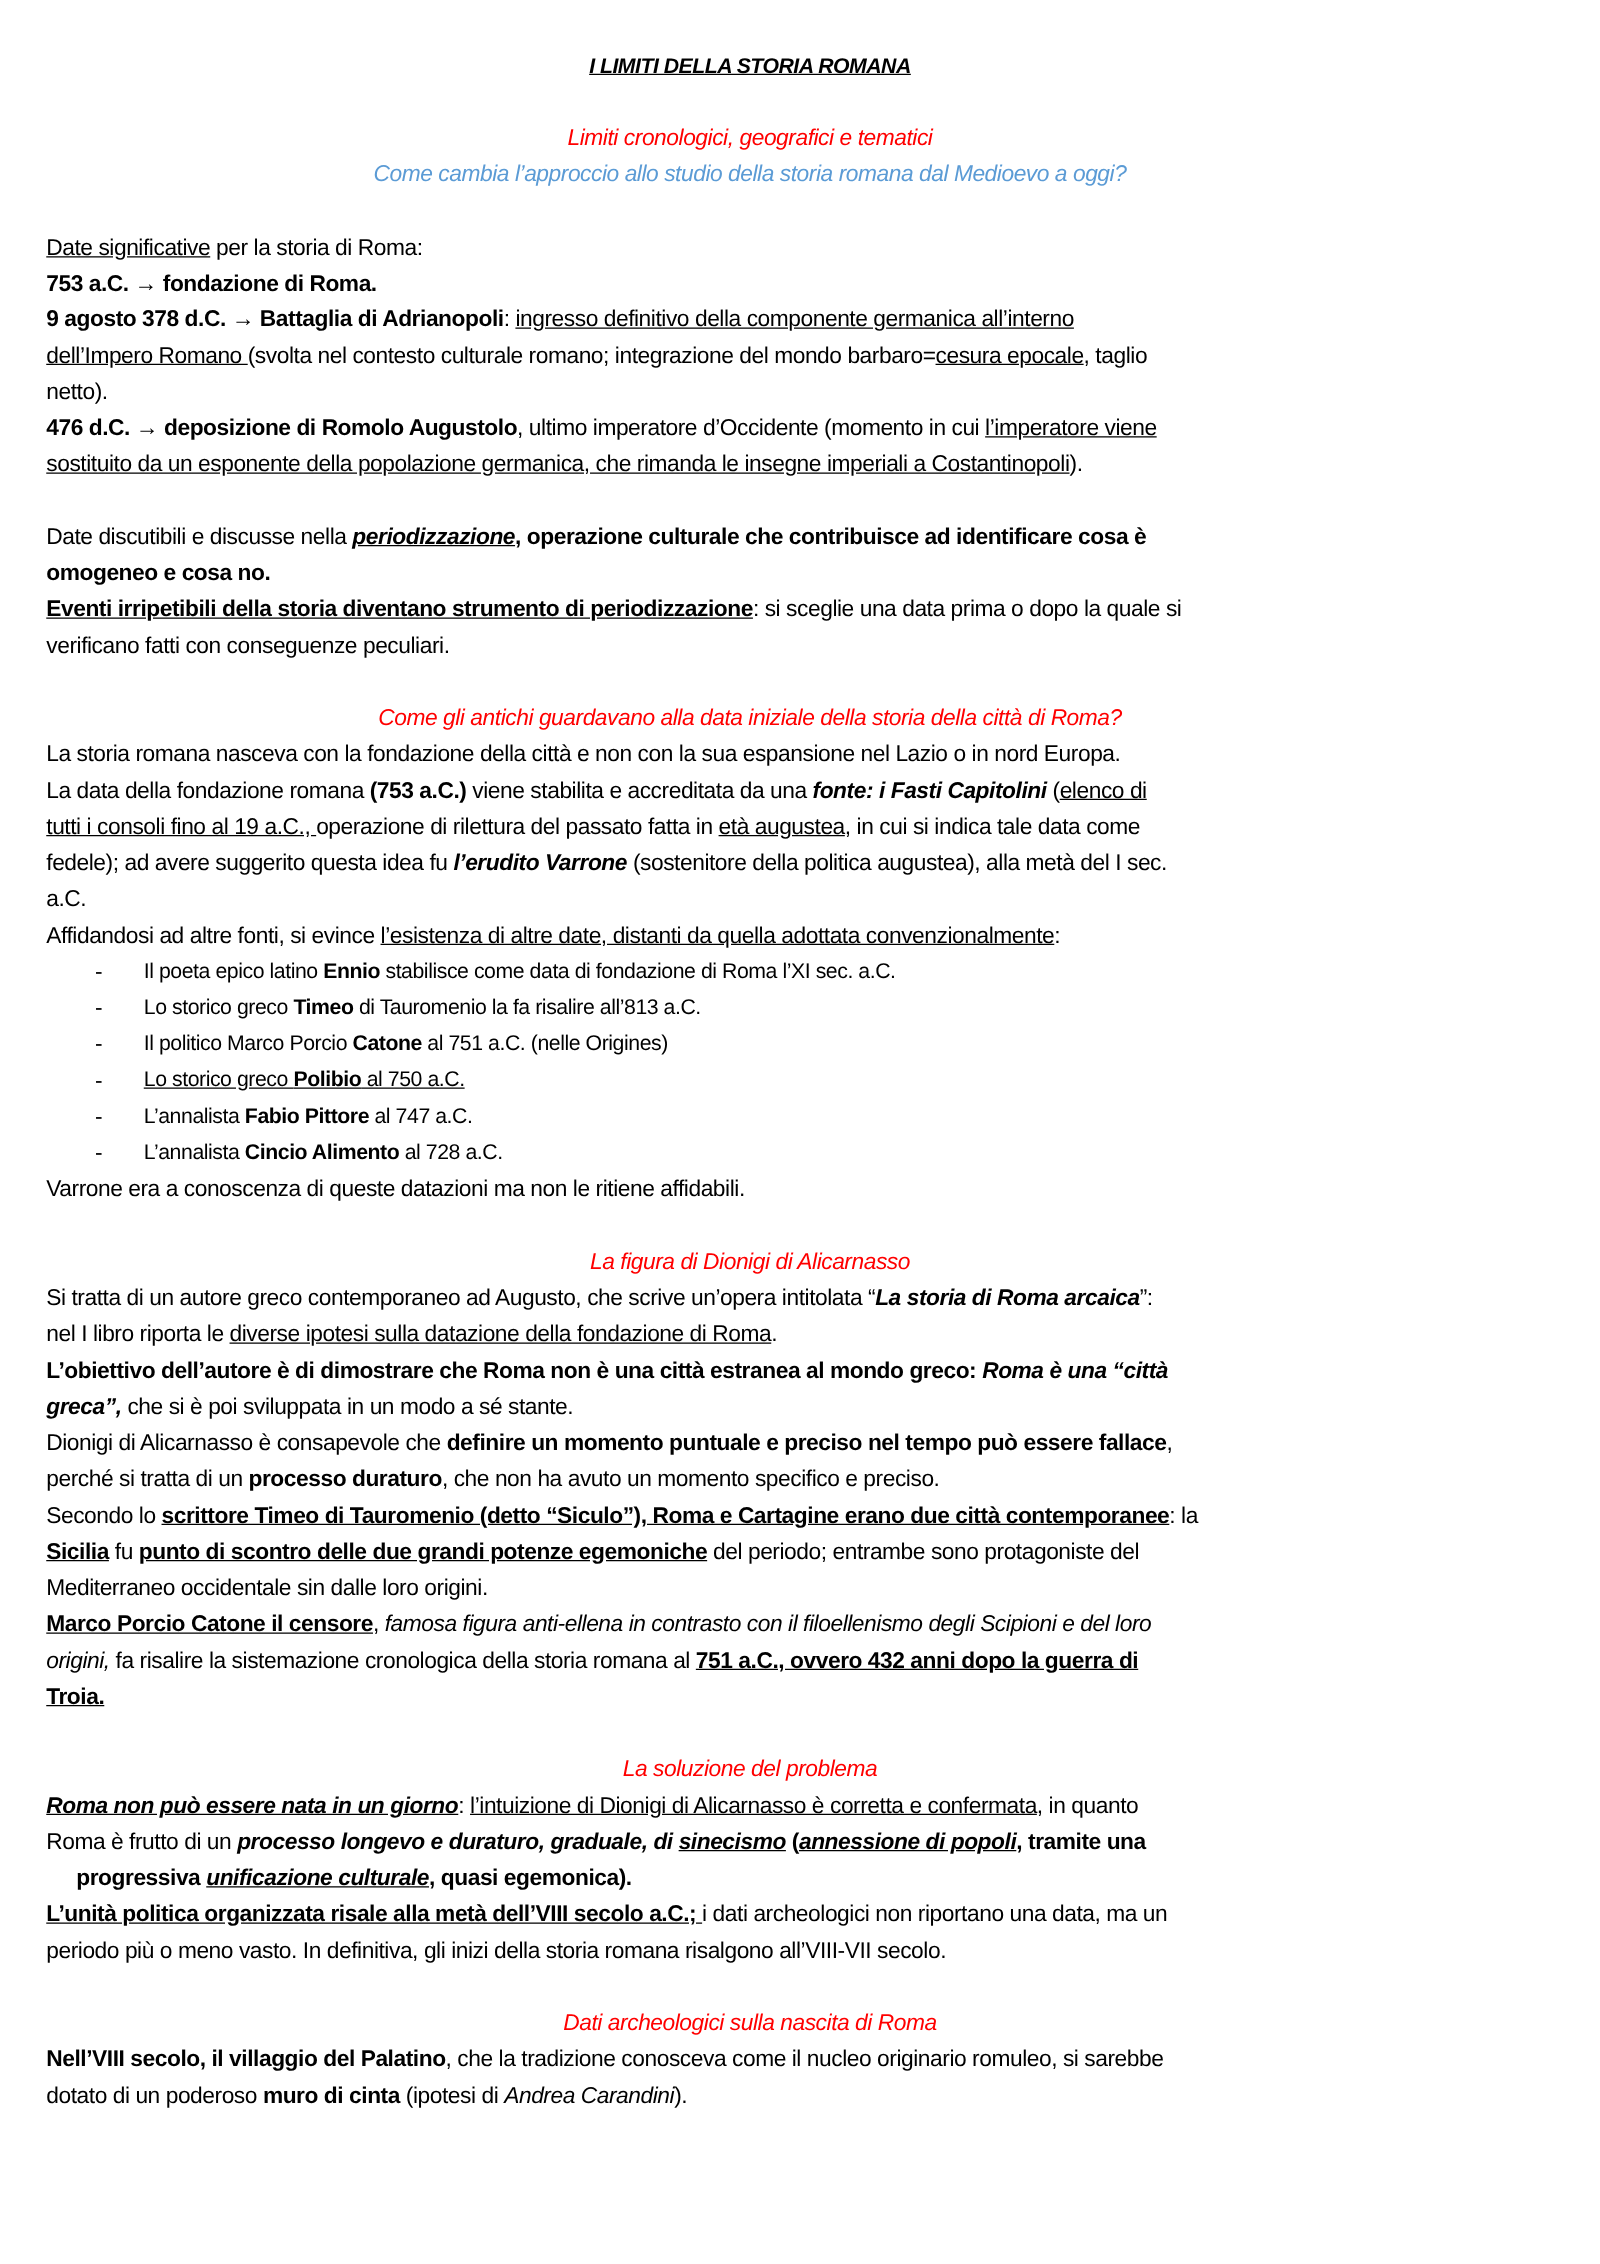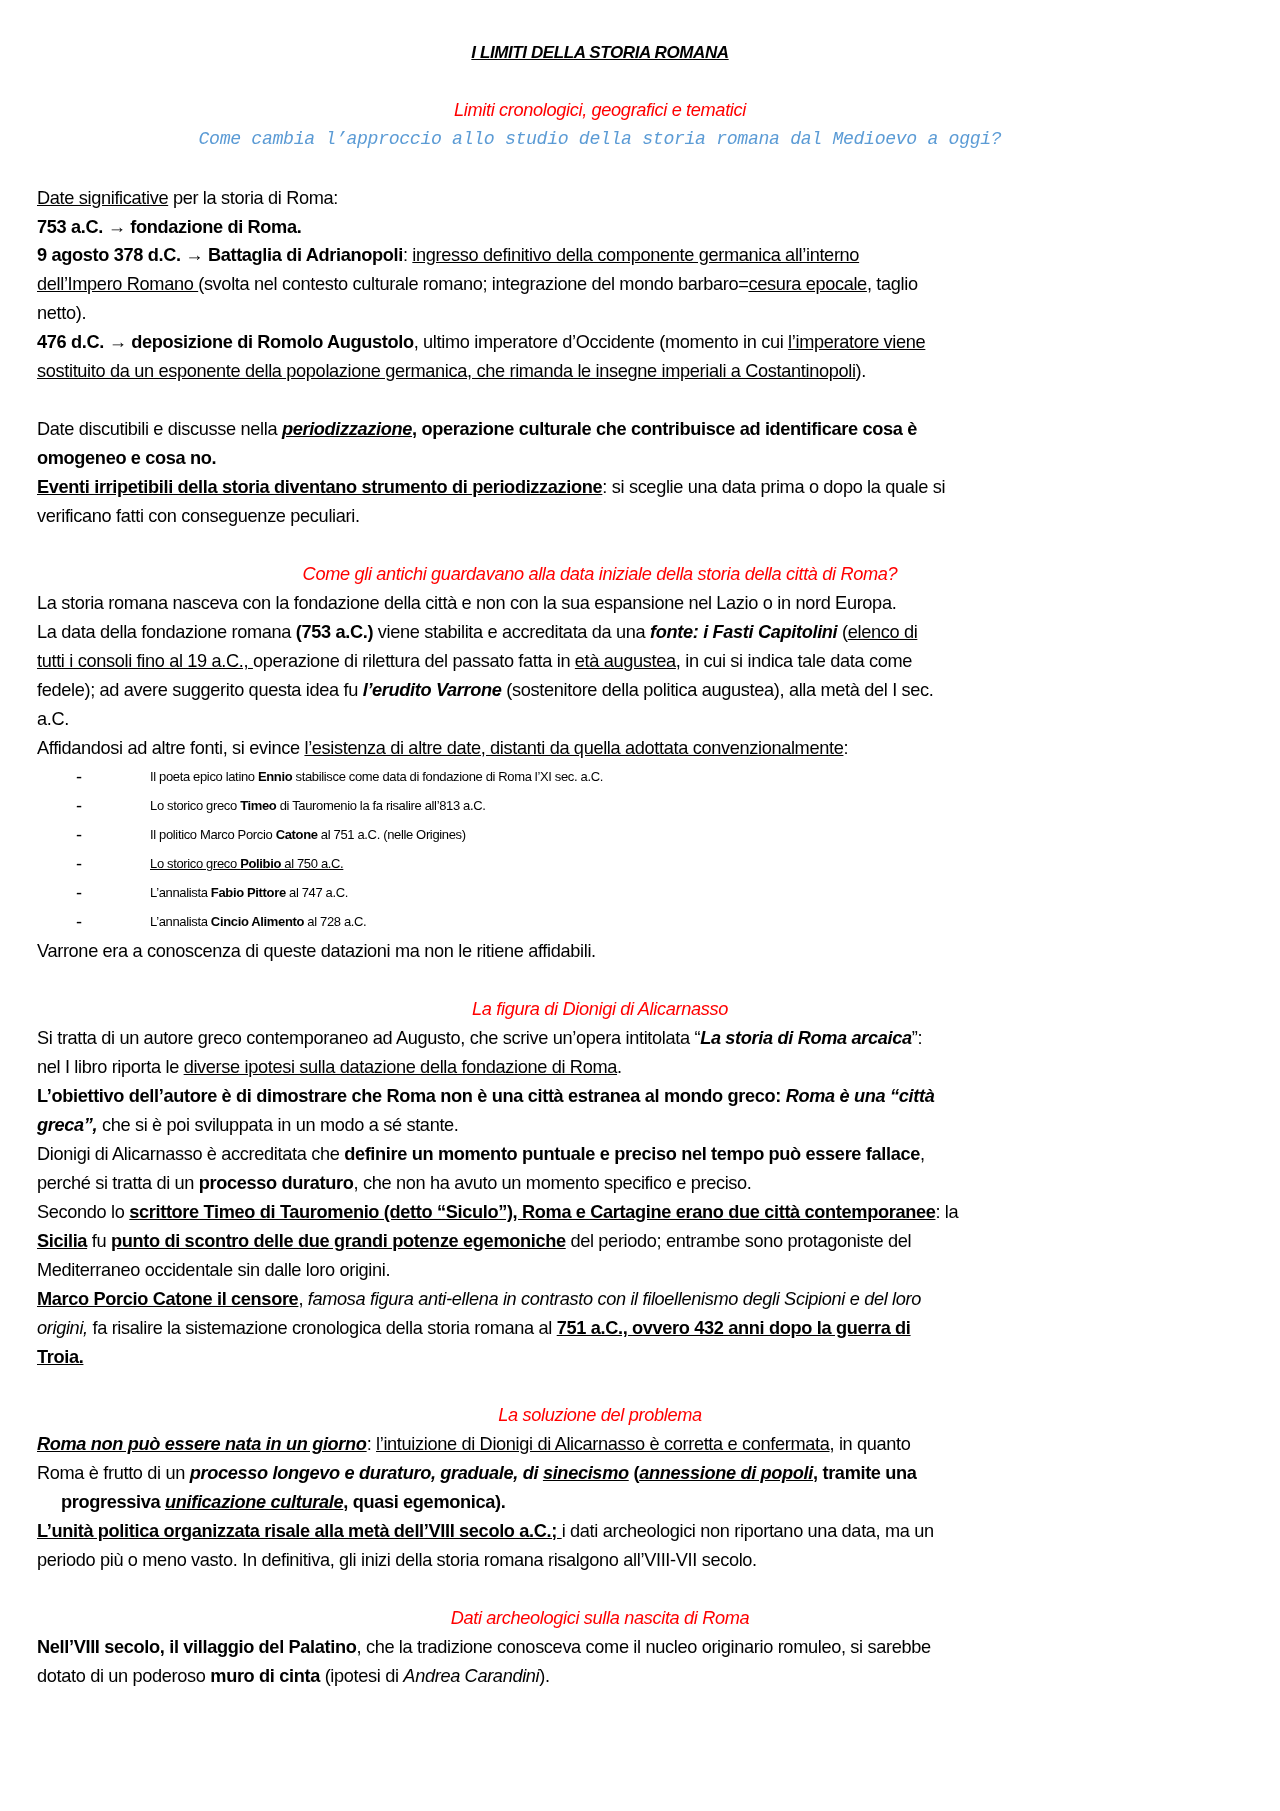--- a/index.html
+++ b/index.html
@@ -31,38 +31,37 @@
     text-align: center;
   }
   .title {
     font-weight: bold;
     font-style: italic;
     text-decoration: underline;
     font-size: 17px;
     letter-spacing: -0.4px;
   }
   .red { color: #ff0000; font-style: italic; }
-  .blue { color: #5b9bd5; font-style: italic; font-family: Liberation Mono, monospace; }
+  .blue { color: #5b9bd5; font-style: italic; }
   .b { font-weight: bold; }
   .i { font-style: italic; text-align: center; }
   .u { text-decoration: underline; }
   .bullet {
     position: absolute;
     left: 76px;
     font-size: 18.2px;
     line-height: 22px;
   }
   .bullet-text {
     position: absolute;
     left: 115px;
-    font-size: 13px;
+    font-size: 17px;
     line-height: 22px;
     white-space: nowrap;
     letter-spacing: -0.35px;
-    margin-left: 35px;
   }
 </style>
 </head>
 <body>
 
 <div class="page">
 
   <div class="line center title" style="top:42px;">I LIMITI DELLA STORIA ROMANA</div>
   <div class="line center red" style="top:99px;">Limiti cronologici, geografici e tematici</div>
   <div class="line center blue" style="top:128px;">Come cambia l’approccio allo studio della storia romana dal Medioevo a oggi?</div>
@@ -107,21 +106,21 @@
     <div class="bullet" style="top:911px;">-</div>
     <div class="bullet-text" style="top:911px;"><span>L’annalista </span><span class="b">Cincio Alimento</span><span> al 728 a.C.</span></div>
   </div>
   <div class="line" style="top:940px;">Varrone era a conoscenza di queste datazioni ma non le ritiene affidabili.</div>
 
   <div class="line center red" style="top:998px;">La figura di Dionigi di Alicarnasso</div>
   <div class="line" style="top:1027px;"><span>Si tratta di un autore greco contemporaneo ad Augusto, che scrive un’opera intitolata “</span><span class="b i">La storia di Roma arcaica</span><span>”:</span></div>
   <div class="line" style="top:1056px;"><span>nel I libro riporta le </span><span class="u">diverse ipotesi sulla datazione della fondazione di Roma</span><span>.</span></div>
   <div class="line" style="top:1085px;"><span class="b">L’obiettivo dell’autore è di dimostrare che Roma non è una città estranea al mondo greco: </span><span class="b i">Roma è una “città</span></div>
   <div class="line" style="top:1114px;"><span class="b i">greca”,</span><span> che si è poi sviluppata in un modo a sé stante.</span></div>
-  <div class="line" style="top:1143px;"><span>Dionigi di Alicarnasso è accreditata che </span><span class="b">definire un momento puntuale e preciso nel tempo può essere fallace</span><span>,</span></div>
+  <div class="line" style="top:1143px;"><span>Dionigi di Alicarnasso è consapevole che </span><span class="b">definire un momento puntuale e preciso nel tempo può essere fallace</span><span>,</span></div>
   <div class="line" style="top:1172px;"><span>perché si tratta di un </span><span class="b">processo duraturo</span><span>, che non ha avuto un momento specifico e preciso.</span></div>
   <div class="line" style="top:1201px;"><span>Secondo lo </span><span class="b u">scrittore Timeo di Tauromenio (detto “Siculo”), Roma e Cartagine erano due città contemporanee</span><span>: la</span></div>
   <div class="line" style="top:1230px;"><span class="b u">Sicilia</span><span> fu </span><span class="b u">punto di scontro delle due grandi potenze egemoniche</span><span> del periodo; entrambe sono protagoniste del</span></div>
   <div class="line" style="top:1259px;">Mediterraneo occidentale sin dalle loro origini.</div>
   <div class="line" style="top:1288px;"><span class="b u">Marco Porcio Catone il censore</span><span>, </span><span class="i">famosa figura anti-ellena in contrasto con il filoellenismo degli Scipioni e del loro</span></div>
   <div class="line" style="top:1317px;"><span class="i">origini,</span><span> fa risalire la sistemazione cronologica della storia romana al </span><span class="b u">751 a.C., ovvero 432 anni dopo la guerra di</span></div>
   <div class="line b u" style="top:1346px;">Troia.</div>
 
   <div class="line center red" style="top:1404px;">La soluzione del problema</div>
   <div class="line" style="top:1433px;"><span class="b i u">Roma non può essere nata in un giorno</span><span>: </span><span class="u">l’intuizione di Dionigi di Alicarnasso è corretta e confermata</span><span>, in quanto</span></div>

